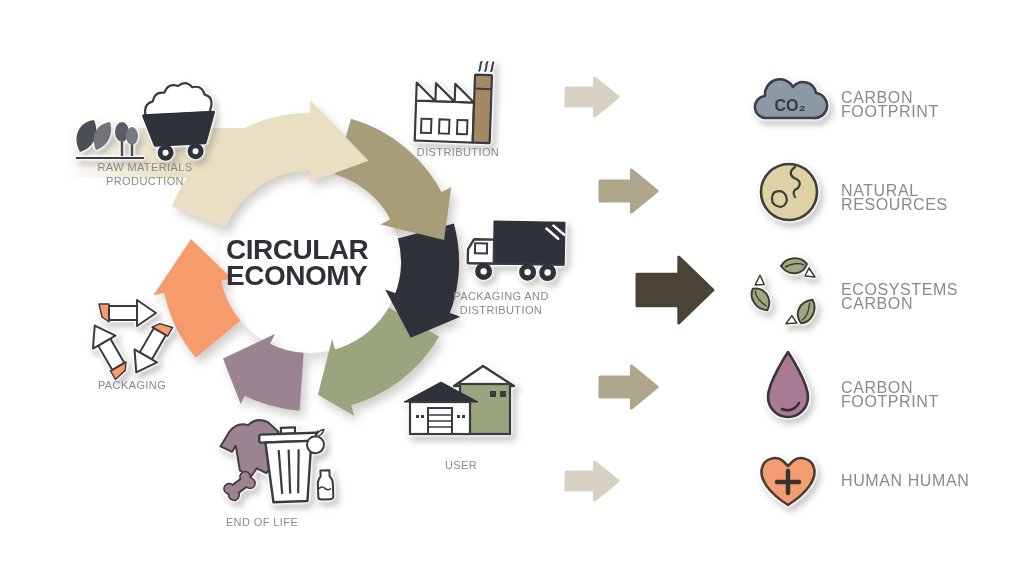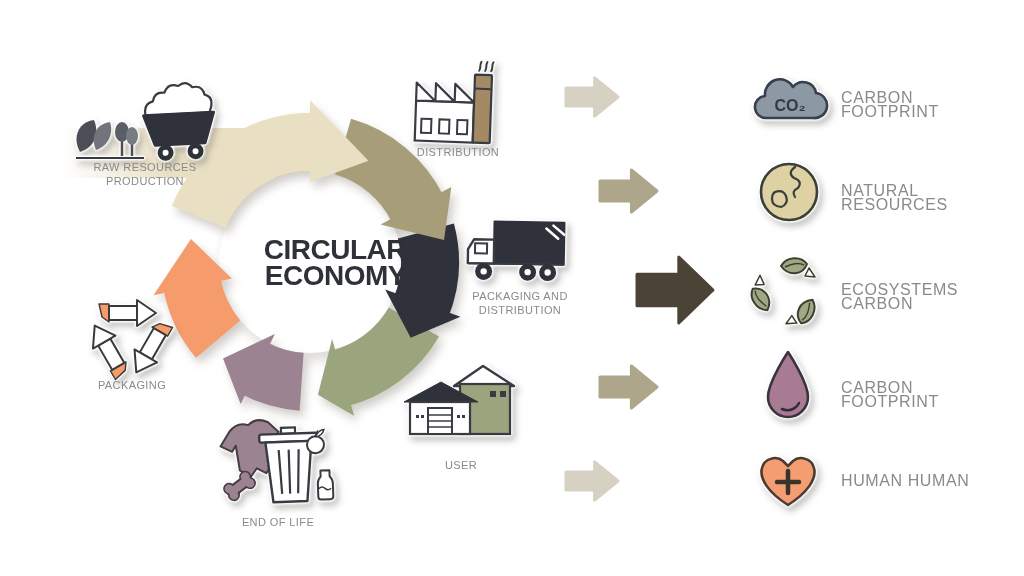--- a/index.html
+++ b/index.html
@@ -2,21 +2,21 @@
 <html style="--ring_beige: #e9dfc3; --ring_khaki: #a79d79; --ring_dark: #2f323b; --ring_sage: #9aa47d; --ring_mauve: #9b8391; --ring_orange: #f59b6c; --arrow_light: #d6d1c2; --arrow_mid: #aea68b; --arrow_dark: #4a4336; --outline: #383b42; --chimney: #a38a64; --cloud: #8d98a5; --globe: #ded2a4; --leaf: #9fa883; --drop: #a97b93; --heart: #f59d72; --shirt_mauve: #9b8391; --label_gray: #8a8a8a; --title_dark: #2e3138;"><head>
 <meta charset="utf-8">
 <style>
   html,body{margin:0;padding:0;}
   body{width:1024px;height:576px;background:#ffffff;position:relative;overflow:hidden;
        font-family:"Liberation Sans","DejaVu Sans",sans-serif;}
   .stage-canvas{position:absolute;left:0;top:0;}
   .lbl{position:absolute;font-size:11px;color:var(--label_gray);letter-spacing:.4px;
        line-height:13.5px;white-space:pre-line;text-align:center;font-weight:500;}
   .lbl.right{text-align:left;font-size:16px;letter-spacing:.6px;}
-  .title{position:absolute;left:226px;top:237px;width:180px;text-align:right;
+  .title{position:absolute;left:226px;top:237px;width:180px;text-align:left;
          font-size:28px;line-height:26px;font-weight:bold;letter-spacing:-.5px;
          color:var(--title_dark);white-space:pre-line;}
   svg.icon{position:absolute;overflow:visible;
      filter:drop-shadow(0 0 1.2px #fff) drop-shadow(0 0 1.2px #fff)
             drop-shadow(0 0 1px #fff) drop-shadow(3px 4px 3px rgba(90,85,80,.35));}
   .ring-shadow{filter:drop-shadow(4px 6px 5px rgba(120,112,100,.35));}
 </style>
 </head>
 <body>
 
@@ -224,26 +224,26 @@
 <svg class="icon" style="left:758px;top:346px" width="60" height="78" viewBox="0 0 60 78">
   <path d="M30 6 C30 6 10 36 10 51 A20 20 0 0 0 50 51 C50 36 30 6 30 6 Z" style="fill:var(--drop)" stroke="#3a3340" stroke-width="2.6" stroke-linejoin="round"></path>
   <path d="M24 63 A13 13 0 0 0 41 57" fill="none" stroke="#332b38" stroke-width="2.6" stroke-linecap="round"></path>
 </svg>
 
 <svg class="icon" style="left:754px;top:450px" width="68" height="62" viewBox="0 0 68 62">
   <path d="M34 55 C15 43 5 29 8 18 C10 9 22 5 29 11 L34 16 L39 11 C46 5 58 9 60 18 C63 29 53 43 34 55 Z" style="fill:var(--heart)" stroke="#4a3a31" stroke-width="2.6" stroke-linejoin="round"></path>
   <path d="M34 21 V43 M23 32 H45" stroke="#3a332c" stroke-width="4.5" stroke-linecap="round"></path>
 </svg>
 
-<div class="lbl" style="left:70px;top:161px;width:150px">RAW RESOURCES
+<div class="lbl" style="left:70px;top:161px;width:150px">RAW MATERIALS
 PRODUCTION</div>
 <div class="lbl" style="left:395px;top:146px;width:126px">DISTRIBUTION</div>
-<div class="lbl" style="left:462px;top:290px;width:116px">PACKAGING AND
+<div class="lbl" style="left:443px;top:290px;width:116px">PACKAGING AND
 DISTRIBUTION</div>
 <div class="lbl" style="left:419px;top:459px;width:84px">USER</div>
-<div class="lbl" style="left:227px;top:516px;width:102px">END OF LIFE</div>
+<div class="lbl" style="left:211px;top:516px;width:102px">END OF LIFE</div>
 <div class="lbl" style="left:91px;top:379px;width:82px">PACKAGING</div>
 
 <div class="lbl right" style="left:841px;top:91px;width:165px">CARBON FOOTPRINT</div>
 <div class="lbl right" style="left:841px;top:184px;width:165px">NATURAL RESOURCES</div>
 <div class="lbl right" style="left:841px;top:283px;width:165px">ECOSYSTEMS CARBON</div>
 <div class="lbl right" style="left:841px;top:381px;width:165px">CARBON FOOTPRINT</div>
 <div class="lbl right" style="left:841px;top:474px;width:165px">HUMAN HUMAN</div>
 
 </body></html>

